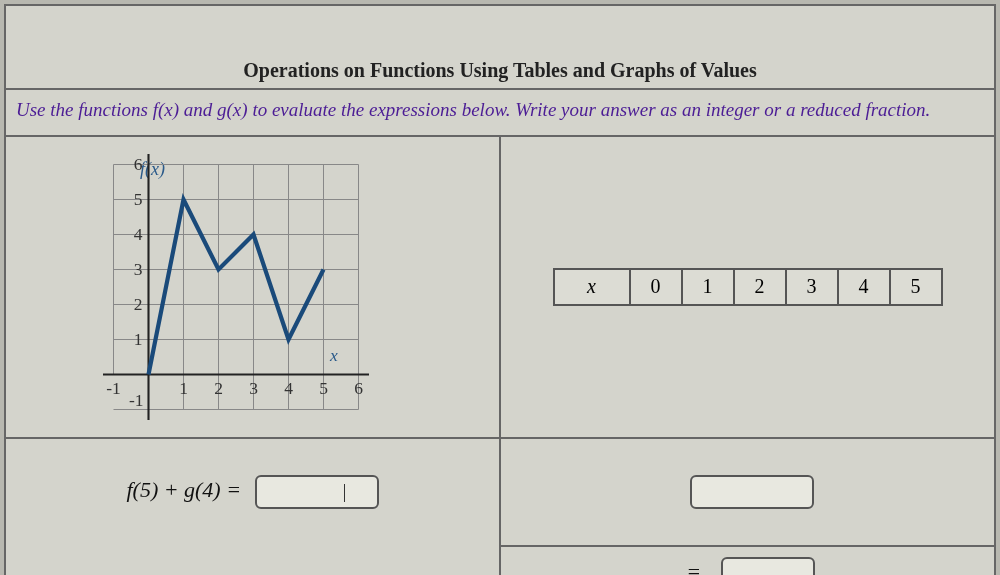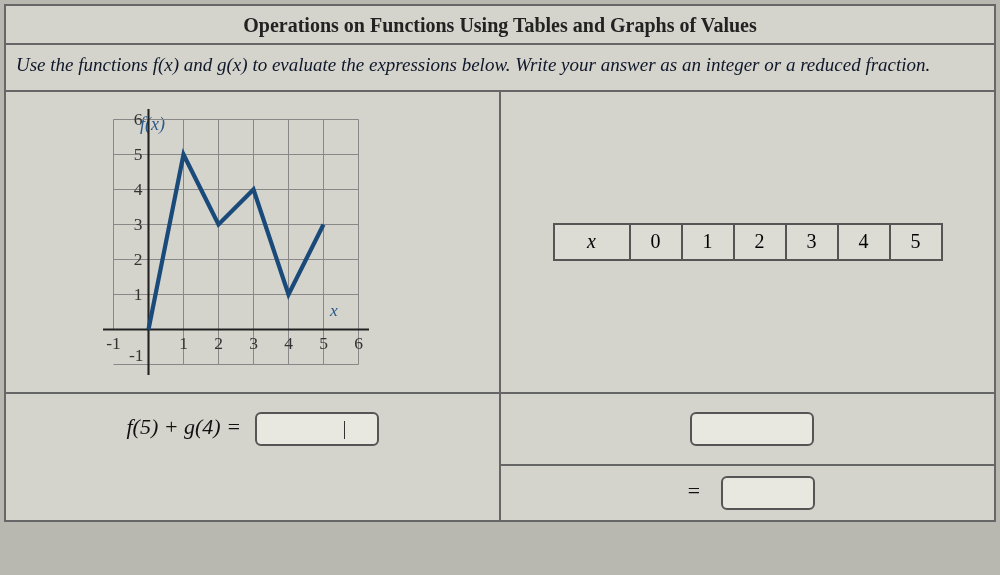--- a/index.html
+++ b/index.html
@@ -16,27 +16,28 @@
   margin: 4px;
   background: #d4d4cc;
 }
 .title-row {
   text-align: center;
   font-weight: bold;
   font-size: 20px;
   padding: 8px 0 6px;
   border-bottom: 2px solid #666;
   color: #222;
+  margin-top: 45px;
 }
 .instr {
   font-style: italic;
   font-size: 19px;
   padding: 6px 10px 10px;
   border-bottom: 2px solid #666;
-  color: #0f172a;
+  color: #4c1d95;
   line-height: 1.5;
 }
 .main {
   display: flex;
 }
 .col {
   flex: 1;
 }
 .col-l {
   border-right: 2px solid #666;
@@ -58,21 +59,21 @@
   left: 134px;
   top: 22px;
   font-style: italic;
   color: #2a5a8a;
   font-size: 18px;
 }
 .eq-row {
   border-bottom: 2px solid #666;
   text-align: center;
   font-size: 22px;
-  padding: 18px 0;
+  padding: 36px 0;
   font-style: italic;
   color: #111;
 }
 .eq-row:last-child {
   border-bottom: none;
 }
 .eq-row .inp {
   display: inline-block;
   width: 120px;
   height: 30px;

